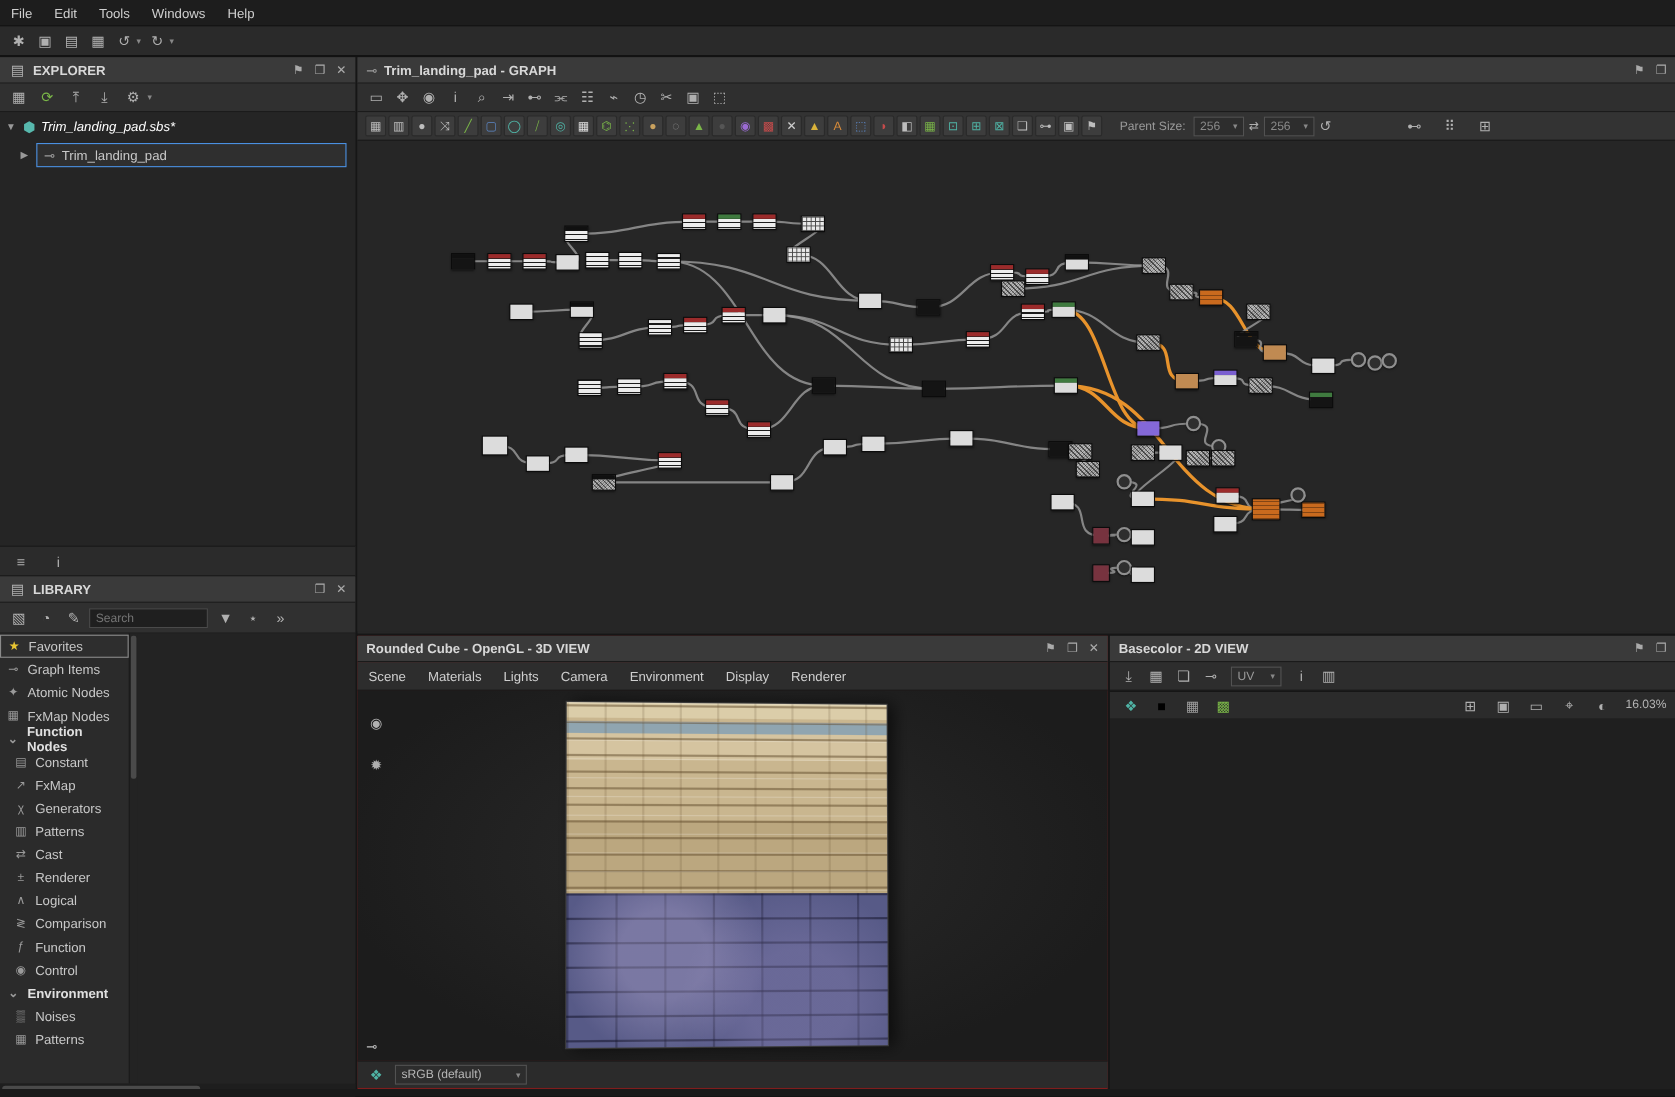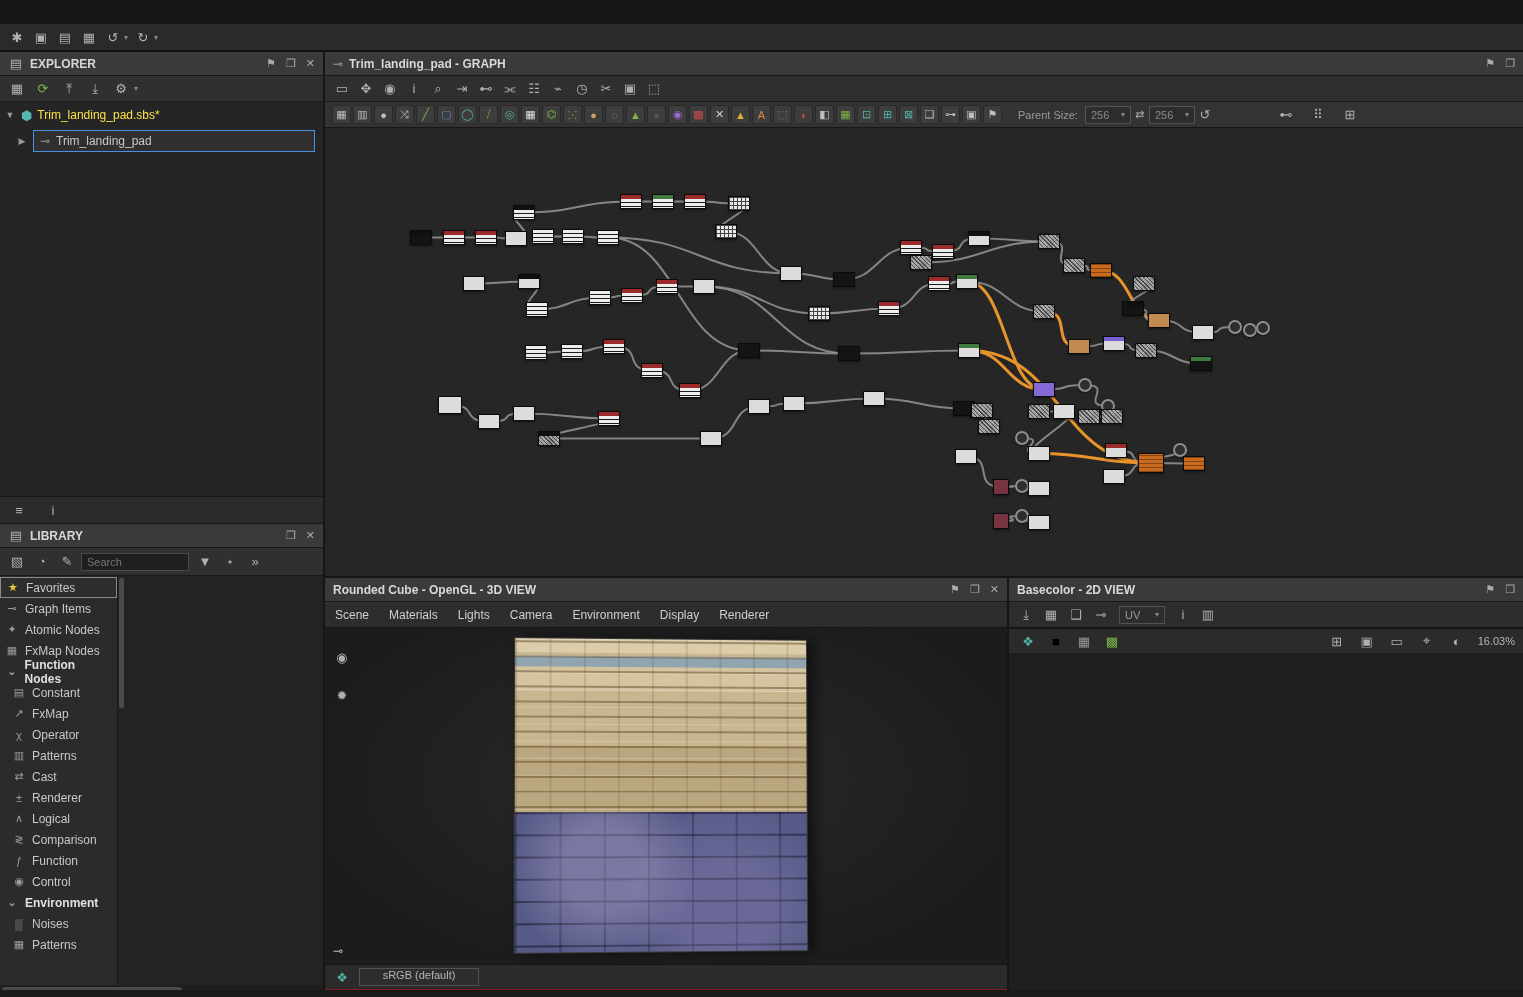--- a/index.html
+++ b/index.html
@@ -31,21 +31,21 @@
 
   
   .left-col { position:absolute; left:0; top:52px; width:323px; height:945px; background:#262626; }
   .exp-toolbar { height:26px; background:#303030; display:flex; align-items:center; padding:0 6px; gap:4px;
                  border-bottom:1px solid #1a1a1a; }
   .tree { height:394px; background:#252525; overflow:hidden; }
   .tree-row { display:flex; align-items:center; height:26px; gap:5px; padding:0 4px; }
   .chev { width:12px; color:#999; font-size:9px; text-align:center; }
   .pkg-icon { color:#57b8ad; font-size:13px; }
   .graph-icon { color:#9a9a9a; font-size:12px; }
-  .pkg-label { color:#fde047; }
+  .pkg-label { font-style:italic; color:#ffffff; }
   .sel-box { display:flex; align-items:center; gap:6px; border:1px solid #4a90e2;
              background:#2f2f2f; height:22px; padding:0 6px; width:282px; }
   .infobar { height:28px; background:#2b2b2b; border-top:1px solid #181818; border-bottom:1px solid #181818;
              display:flex; align-items:center; padding:0 8px; gap:12px; }
   .lib-toolbar { height:28px; background:#303030; display:flex; align-items:center; padding:0 6px; gap:3px;
                  border-bottom:1px solid #1a1a1a; }
   .search-input { width:108px; height:18px; background:#1f1f1f; border:1px solid #4a4a4a;
                   color:#ccc; font-size:11px; padding:0 5px; font-family:"Liberation Sans",sans-serif; }
   .lib-body { position:relative; height:409px; display:flex; background:#232323; }
   .lib-list { width:118px; background:#2b2b2b; border-right:1px solid #181818; padding-top:1px; }
@@ -95,21 +95,21 @@
   .vp3d { position:relative; width:682px; height:336px;
           background:radial-gradient(ellipse at 50% 45%, #2a2a2a 0%, #1c1c1c 75%); overflow:hidden; }
   .side-icons { position:absolute; left:6px; top:18px; display:flex; flex-direction:column; gap:16px; color:#cfcfcf; }
   .tree-corner { position:absolute; left:8px; bottom:6px; color:#bbb; }
   .cube { position:absolute; left:190px; top:10px; width:294px; height:314px;
           transform:perspective(900px) rotateY(3deg) rotateX(1deg);
           box-shadow:6px 0 14px rgba(0,0,0,.6); display:flex; flex-direction:column;
           border:1px solid #3a3a3a; }
   .cspace-bar { height:25px; background:#2b2b2b; border-top:1px solid #151515;
                 display:flex; align-items:center; padding:0 8px; gap:8px; }
-  .dd-wide { width:120px;flex-direction:column; }
+  .dd-wide { width:120px; }
 
   .view2d { position:absolute; left:1009px; top:578px; width:514px; height:412px; background:#1f1f1f; }
   .tb2d { height:26px; background:#2d2d2d; display:flex; align-items:center; padding:0 6px; gap:3px;
           border-bottom:1px solid #161616; }
   .canvas2d { position:relative; width:514px; height:336px; background:#242424; overflow:hidden; }
   .tex2d { position:absolute; left:110px; top:4px; width:328px; height:326px; display:flex; flex-direction:column;
            border:1px solid #3a3a3a; }
   .res-label { position:absolute; left:8px; bottom:8px; color:#e2e2e2; font-size:12px;
                text-shadow:0 1px 2px rgba(0,0,0,.8); }
   .bbar2d { height:25px; background:#2b2b2b; border-top:1px solid #151515;
@@ -134,20 +134,27 @@
       repeating-linear-gradient(to right, rgba(18,18,40,.35) 0 2px, transparent 2px 44px); }
   .tex-strip { flex:0 0 7%; background:#cdbb97; border-top:2px solid #8a7a5c; }
 
   .bottom-strip { position:absolute; left:0; top:990px; width:1523px; height:7px; background:#1a1a1a; }
 </style>
 </head>
 <body>
 
 <div class="app">
 
+  <div class="menubar" id="menubar">
+      <div class="menu-item">File</div>
+      <div class="menu-item">Edit</div>
+      <div class="menu-item">Tools</div>
+      <div class="menu-item">Windows</div>
+      <div class="menu-item">Help</div>
+    </div>
 
   <div class="main-toolbar" id="main-toolbar">
       <span class="icn">✱</span>
       <span class="icn">▣</span>
       <span class="icn">▤</span>
       <span class="icn">▦</span>
       <span class="icn">↺</span>
       <span class="crt">▾</span>
       <span class="icn">↻</span>
       <span class="crt">▾</span>
@@ -242,21 +249,21 @@
           <div class="lib-item" style="padding-left: 12px;">
             <span class="licon">▤</span>
             <span>Constant</span>
           </div>
           <div class="lib-item" style="padding-left: 12px;">
             <span class="licon">↗</span>
             <span>FxMap</span>
           </div>
           <div class="lib-item" style="padding-left: 12px;">
             <span class="licon">χ</span>
-            <span>Operator</span>
+            <span>Generators</span>
           </div>
           <div class="lib-item" style="padding-left: 12px;">
             <span class="licon">▥</span>
             <span>Patterns</span>
           </div>
           <div class="lib-item" style="padding-left: 12px;">
             <span class="licon">⇄</span>
             <span>Cast</span>
           </div>
           <div class="lib-item" style="padding-left: 12px;">

